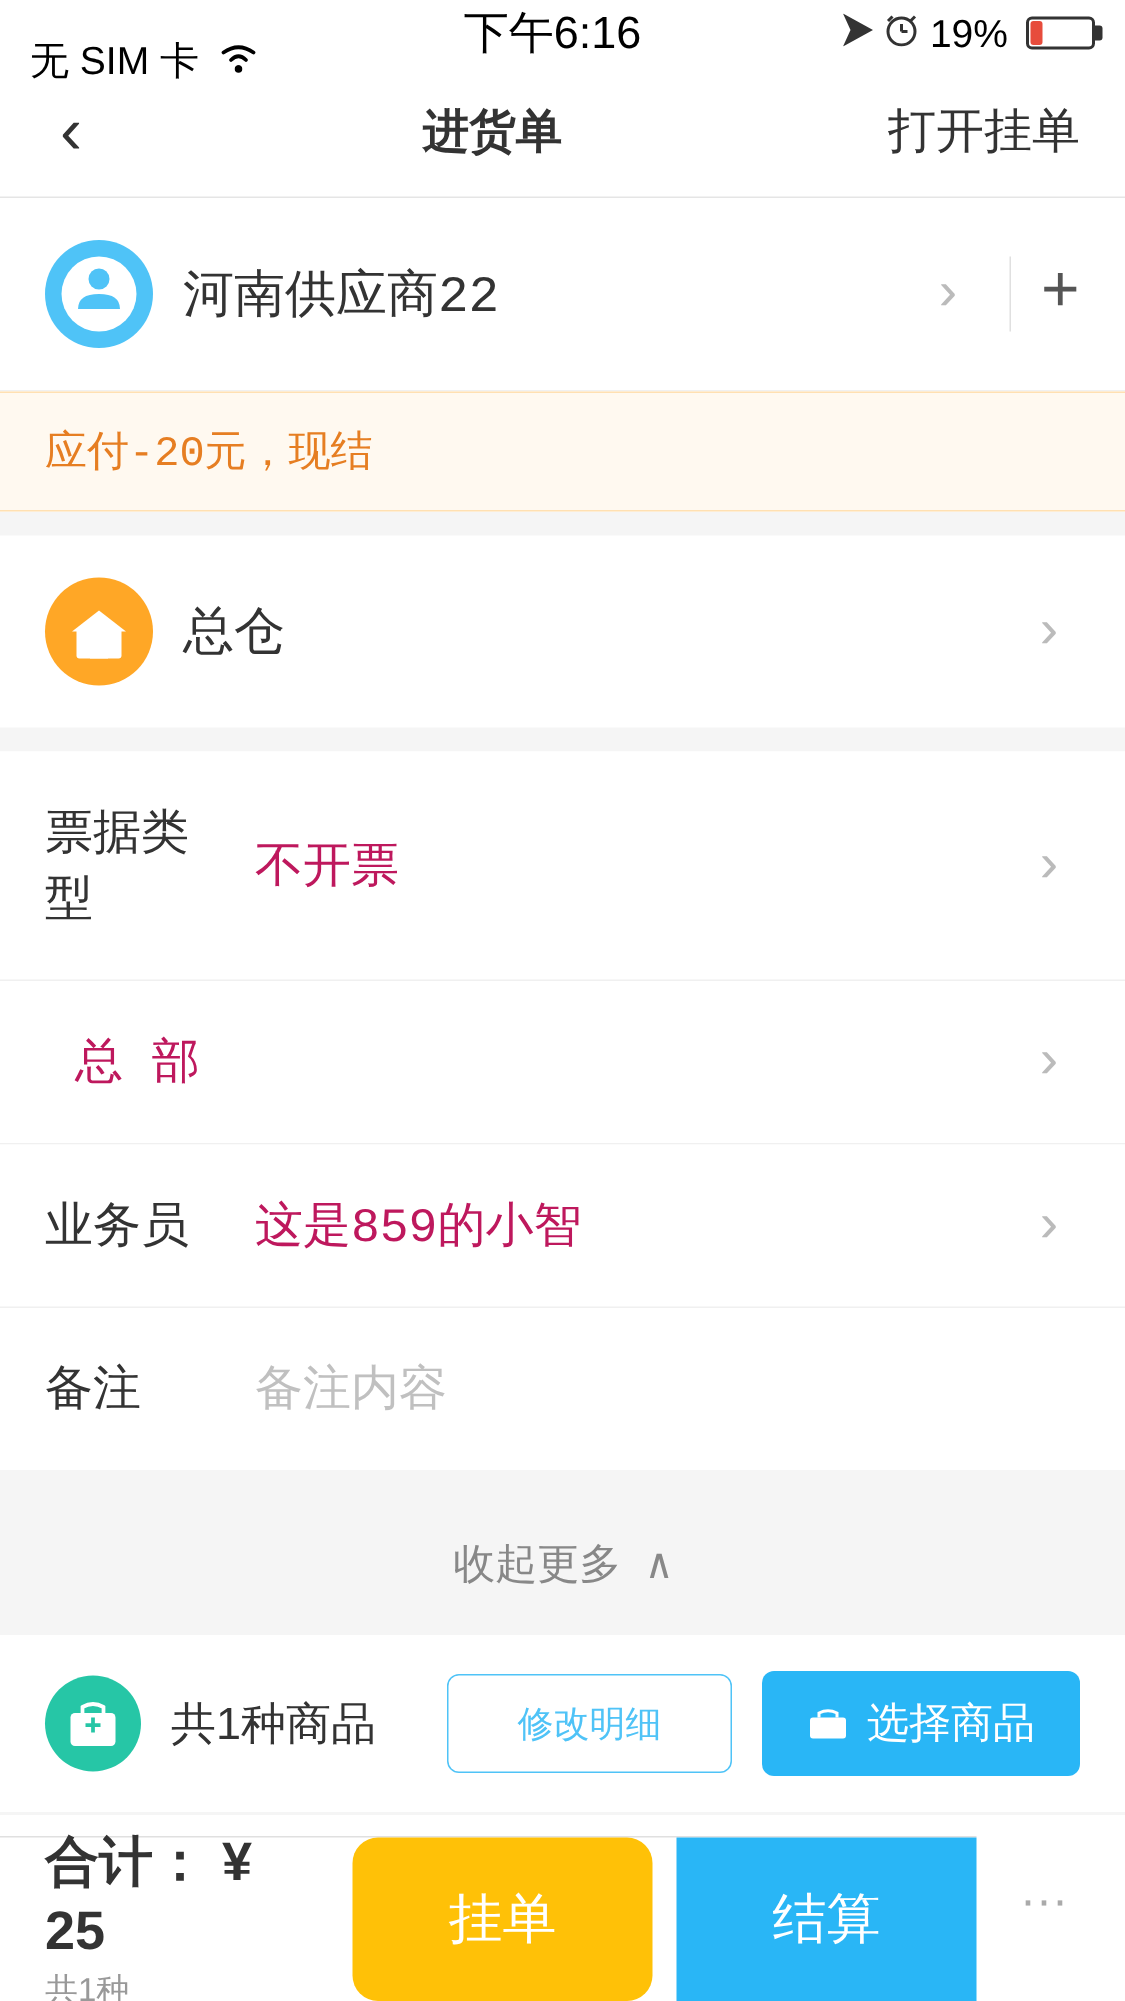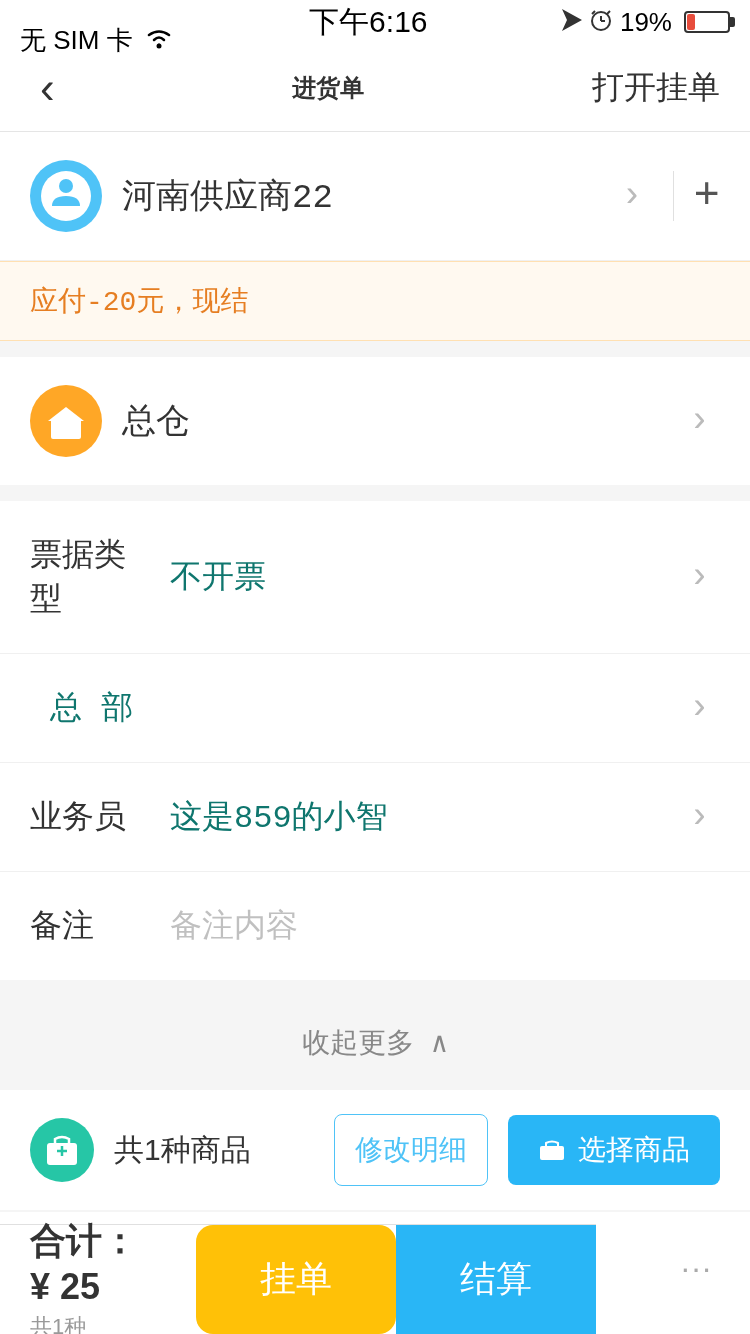--- a/index.html
+++ b/index.html
@@ -81,21 +81,21 @@
       padding: 0 30px;
       border-bottom: 1px solid #e5e5e5;
     }
     .nav-back {
       font-size: 44px;
       color: #333;
       cursor: pointer;
       padding: 10px;
     }
     .nav-title {
-      font-size: 24px;
+      font-size: 31px;
       font-weight: 600;
       color: #333;
     }
     .nav-right-btn {
       font-size: 32px;
       color: #333;
       cursor: pointer;
     }
 
     
@@ -209,21 +209,21 @@
     }
     .form-label {
       font-size: 32px;
       color: #333;
       width: 120px;
       flex-shrink: 0;
     }
     .form-value {
       flex: 1;
       font-size: 32px;
-      color: #0f766e;
+      color: #be185d;
       padding-left: 20px;
     }
     .form-placeholder {
       color: #c0c0c0;
     }
 
     
     .collapse-btn {
       text-align: center;
       padding: 28px;
@@ -255,22 +255,22 @@
     .product-count-label {
       flex: 1;
       font-size: 30px;
       color: #333;
     }
     .btn-outline {
       border: 1.5px solid #4fc3f7;
       color: #4fc3f7;
       background: #fff;
       border-radius: 8px;
-      padding: 16px 20px;
-      font-size: 28px;
+      padding: 16px 46px;
+      font-size: 24px;
       cursor: pointer;
     }
     .btn-blue {
       background: #29b6f6;
       color: #fff;
       border: none;
       border-radius: 8px;
       padding: 16px 30px;
       font-size: 28px;
       cursor: pointer;
@@ -318,25 +318,26 @@
       font-size: 32px;
       cursor: pointer;
       padding: 8px;
     }
 
     
     .footer {
       position: fixed;
       bottom: 0;
       left: 0;
-      width: 596px;
+      width: 651px;
       height: 110px;
       display: flex;
       background: #fff;
       border-top: 1px solid #e0e0e0;
+      gap: 16px;
     }
     .footer-total {
       flex: 1;
       display: flex;
       flex-direction: column;
       justify-content: center;
       padding: 0 30px;
     }
     .footer-total-amount {
       font-size: 36px;

